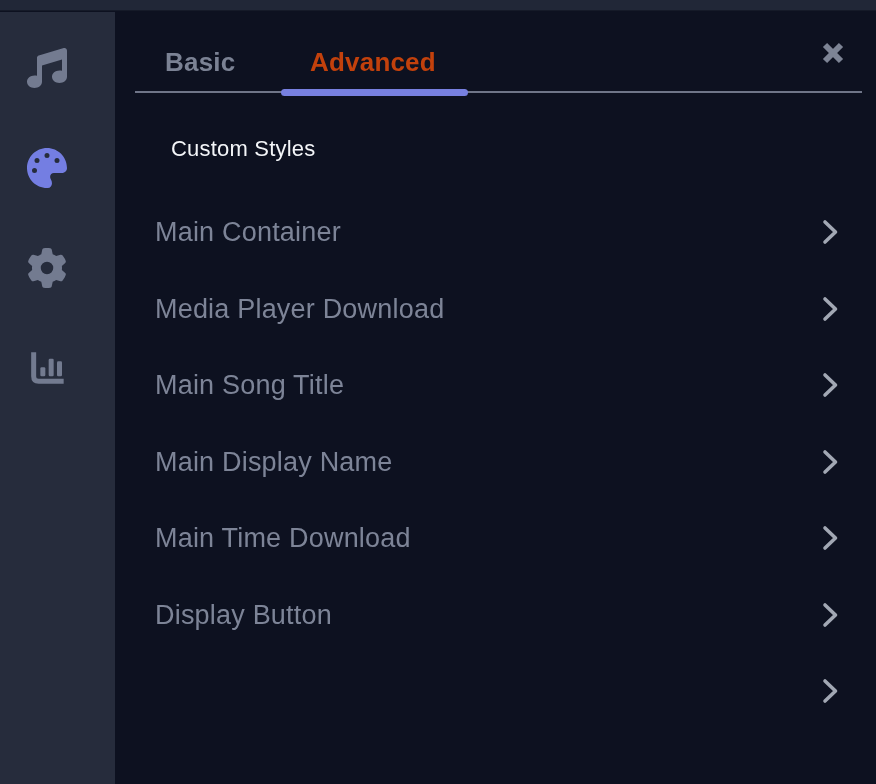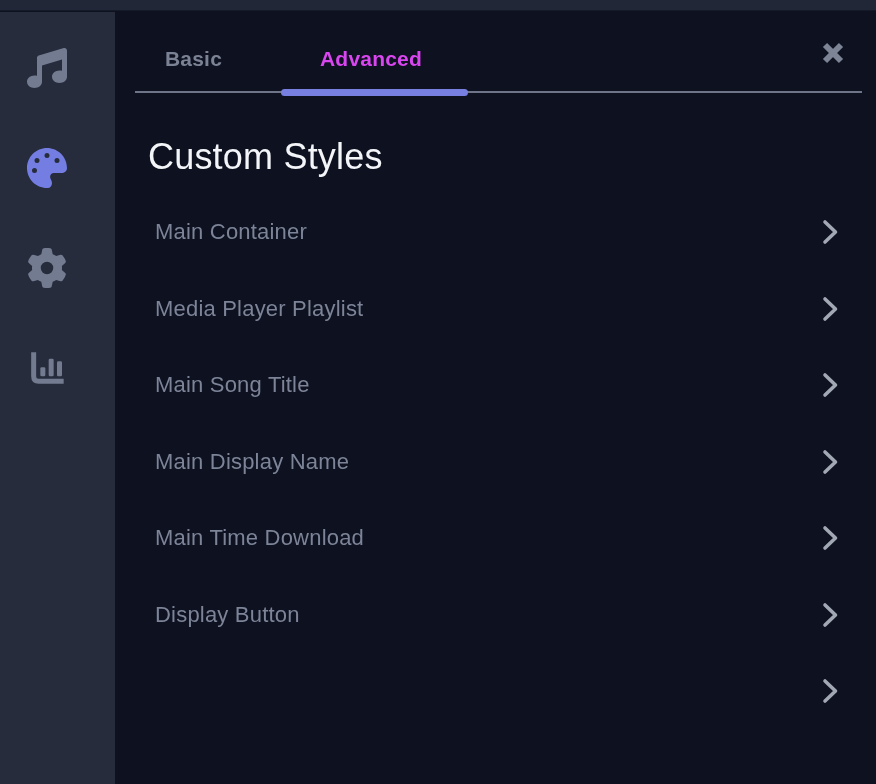--- a/index.html
+++ b/index.html
@@ -34,50 +34,50 @@
     position:absolute; left:115px; top:12px; right:0; bottom:0;
     background:#0d1120; overflow:hidden;
   }
 
   
   .tabbar {
     position:absolute; left:20px; top:0; width:727px; height:81px;
     border-bottom:2px solid #6f7588;
   }
   .tab {
-    position:absolute; top:35px; font-size:21px; font-weight:bold;
+    position:absolute; top:35px; font-size:26px; font-weight:bold;
     letter-spacing:0.2px; cursor:pointer; background:none; border:none;
     font-family:"Liberation Sans", sans-serif;
   }
   .tab.basic { left:30px; color:#7b8294; }
-  .tab.advanced { left:185px; color:#d946ef; }
+  .tab.advanced { left:175px; color:#c2410c; }
   .tab-pill {
     position:absolute; left:146px; bottom:-4.5px; width:187px; height:7px;
     border-radius:4px; background:#7780e0;
   }
 
   
   .close-btn {
     position:absolute; top:26px; right:28px; width:30px; height:30px;
     background:none; border:none; cursor:pointer; padding:0;
   }
   .close-btn svg { width:30px; height:30px; stroke:#7d8495; }
 
   
   .heading {
-    position:absolute; left:33px; top:124px;
-    font-size:36px; color:#f3f5f8; font-weight:400; letter-spacing:0.2px;
+    position:absolute; left:56px; top:124px;
+    font-size:22px; color:#f3f5f8; font-weight:400; letter-spacing:0.2px;
   }
 
   
   .rows { position:absolute; left:0; right:0; top:182px; }
   .row { height:76.5px; position:relative; cursor:pointer; }
   .row-label {
     position:absolute; left:40px; top:50%; transform:translateY(-50%);
-    font-size:22px; color:#7d8497; letter-spacing:0.2px;
+    font-size:27px; color:#7d8497; letter-spacing:0.2px;
   }
   .row-chevron {
     position:absolute; right:37px; top:50%; transform:translateY(-50%);
     width:17px; height:26px;
   }
   .row-chevron svg { width:17px; height:26px; }
 </style>
 </head>
 <body>
 
@@ -133,21 +133,21 @@
     <div class="row">
       <span class="row-label">Main Container</span>
       <span class="row-chevron">
         <svg viewBox="0 0 17 26">
             <path d="M3 3 L13.5 13 L3 23" fill="none" stroke="#a2a8b4" stroke-width="3.6" stroke-linecap="round" stroke-linejoin="round"></path>
           </svg>
       </span>
     </div>
 
     <div class="row">
-      <span class="row-label">Media Player Playlist</span>
+      <span class="row-label">Media Player Download</span>
       <span class="row-chevron">
         <svg viewBox="0 0 17 26">
             <path d="M3 3 L13.5 13 L3 23" fill="none" stroke="#a2a8b4" stroke-width="3.6" stroke-linecap="round" stroke-linejoin="round"></path>
           </svg>
       </span>
     </div>
 
     <div class="row">
       <span class="row-label">Main Song Title</span>
       <span class="row-chevron">

